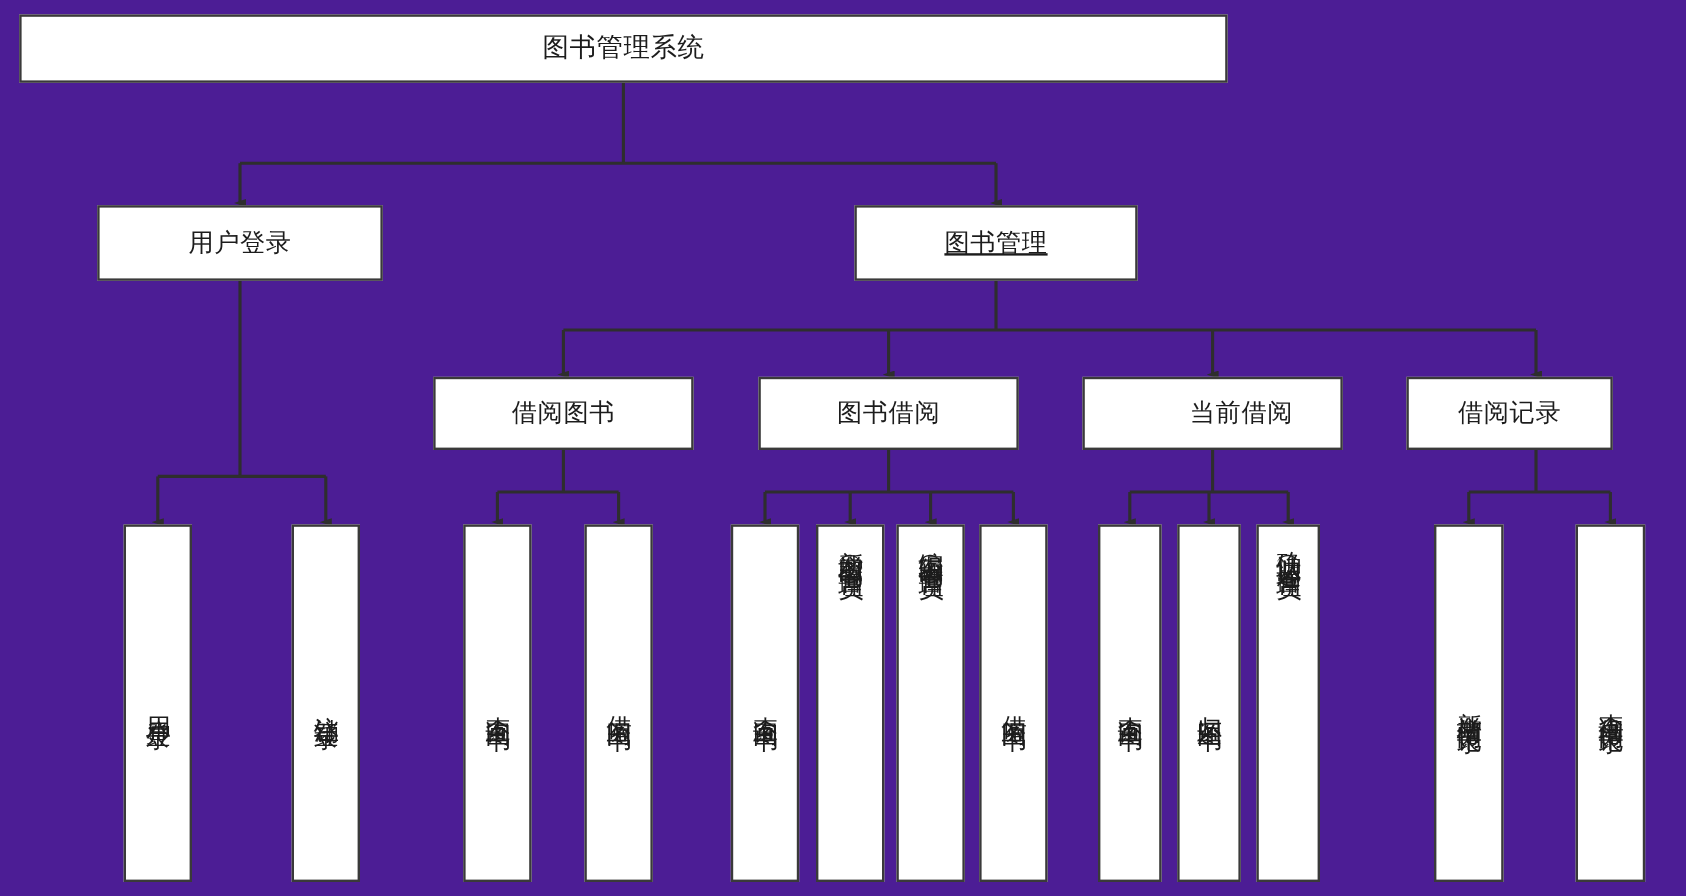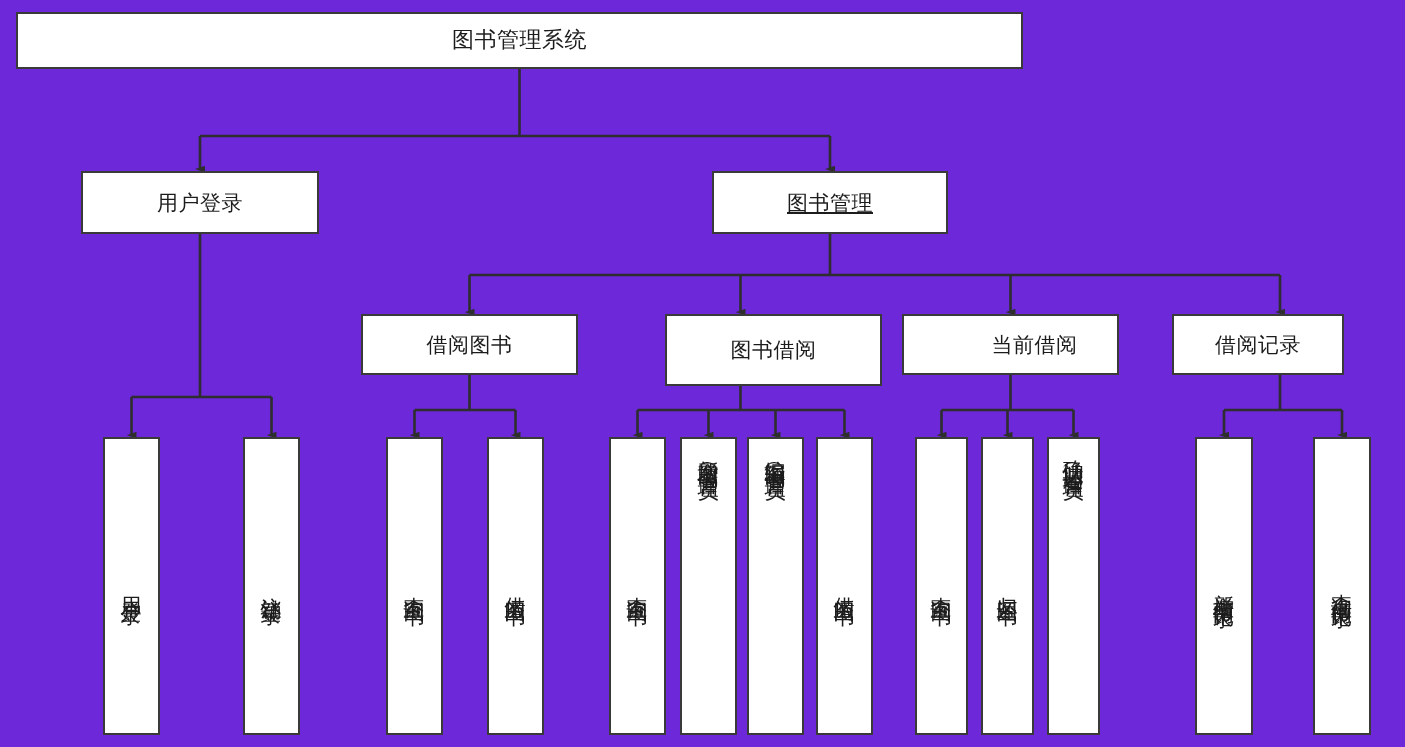--- a/index.html
+++ b/index.html
@@ -8,21 +8,21 @@
     padding: 0;
     background: #ffffff;
   }
   body {
     font-family: "Liberation Sans", "DejaVu Sans", sans-serif;
   }
   #diagram-canvas {
     position: relative;
     width: 1405px;
     height: 747px;
-    background: #6d28d9;
+    background: #4c1d95;
     overflow: hidden;
   }
   #connector-layer {
     position: absolute;
     left: 0;
     top: 0;
     width: 1405px;
     height: 747px;
     pointer-events: none;
   }
@@ -125,21 +125,21 @@
       </div>
       <div class="node node-h" style="left: 81px; top: 171px; width: 238px; height: 63px;">
         <span>用户登录</span>
       </div>
       <div class="node node-h" style="left: 712px; top: 171px; width: 236px; height: 63px; text-decoration: underline;">
         <span>图书管理</span>
       </div>
       <div class="node node-h" style="left: 361px; top: 314px; width: 217px; height: 61px;">
         <span>借阅图书</span>
       </div>
-      <div class="node node-h" style="left: 632px; top: 314px; width: 217px; height: 72px; margin-left: 33px;">
+      <div class="node node-h" style="left: 632px; top: 314px; width: 217px; height: 61px;">
         <span>图书借阅</span>
       </div>
       <div class="node node-h" style="left: 902px; top: 314px; width: 217px; height: 61px; padding-left: 48px;">
         <span>当前借阅</span>
       </div>
       <div class="node node-h" style="left: 1172px; top: 314px; width: 172px; height: 61px;">
         <span>借阅记录</span>
       </div>
       <div class="node node-v" style="left: 103px; top: 437px; width: 57px; height: 298px;">
         <span class="vtext">用户登录</span>

